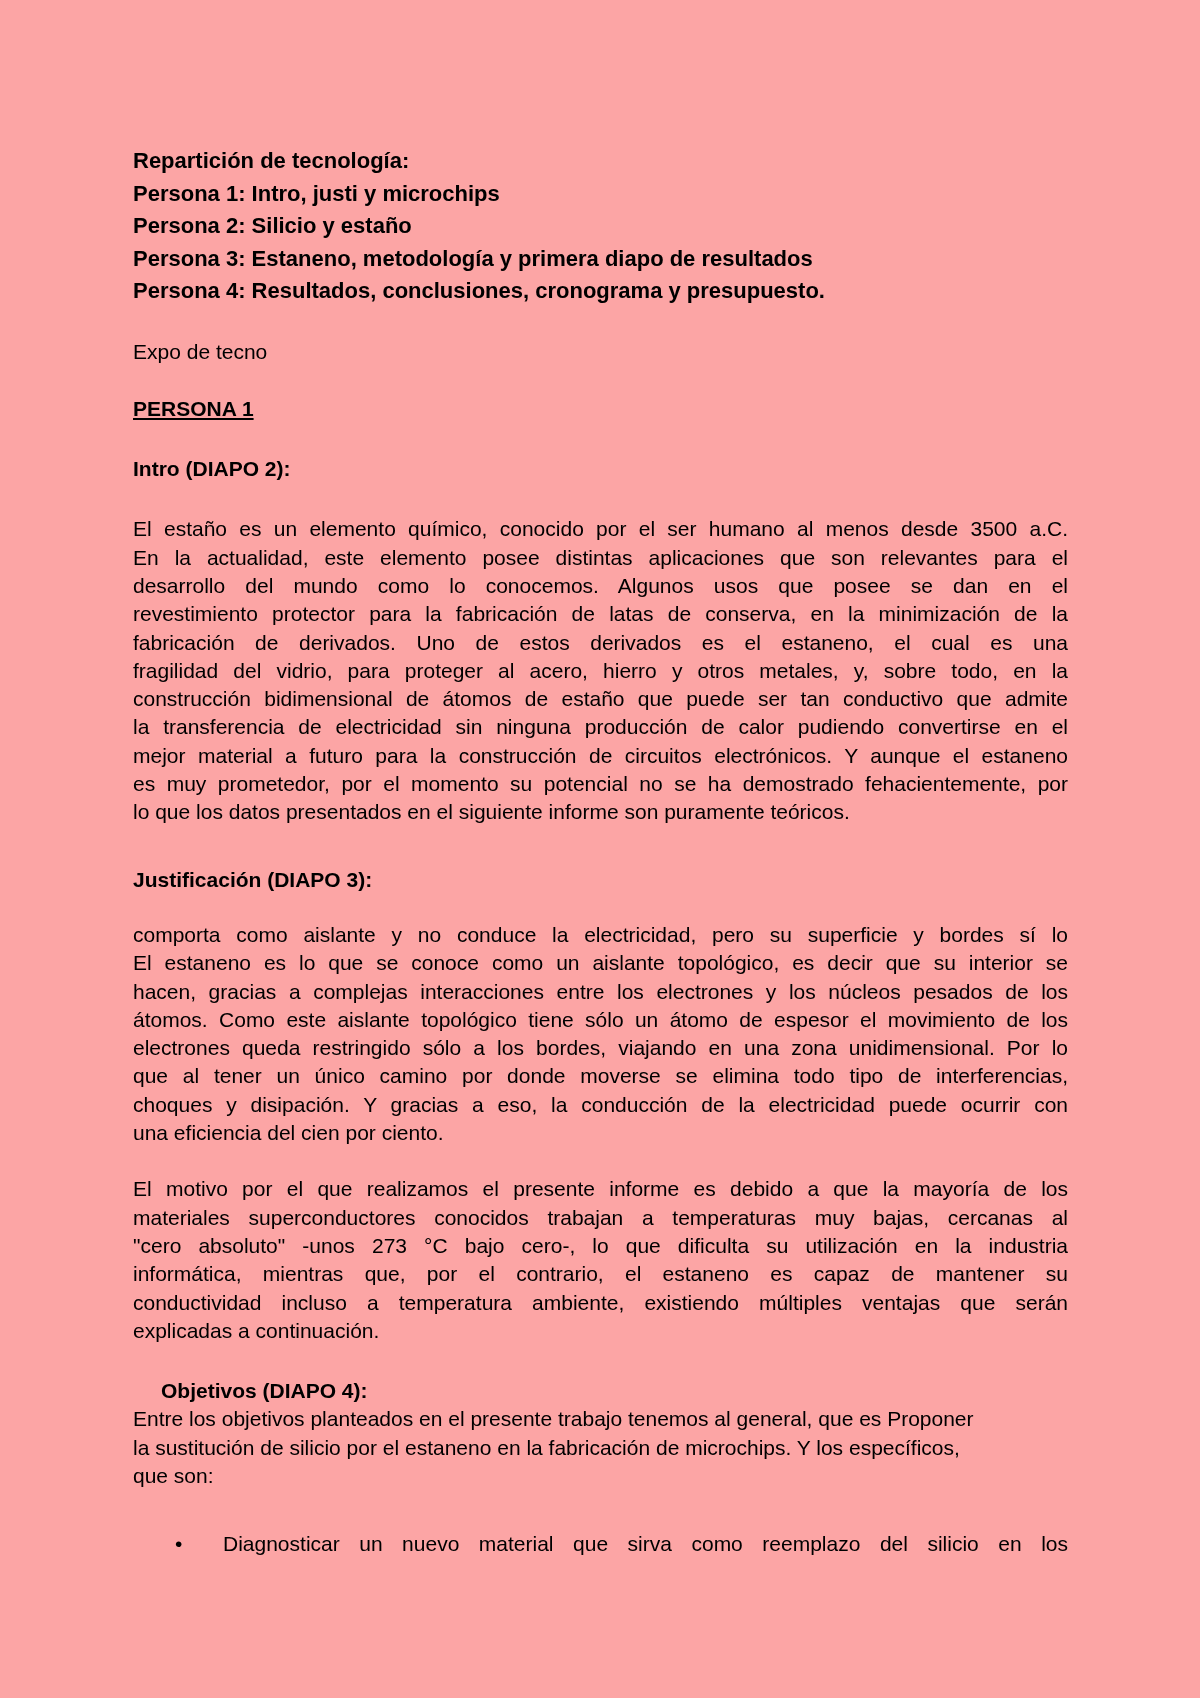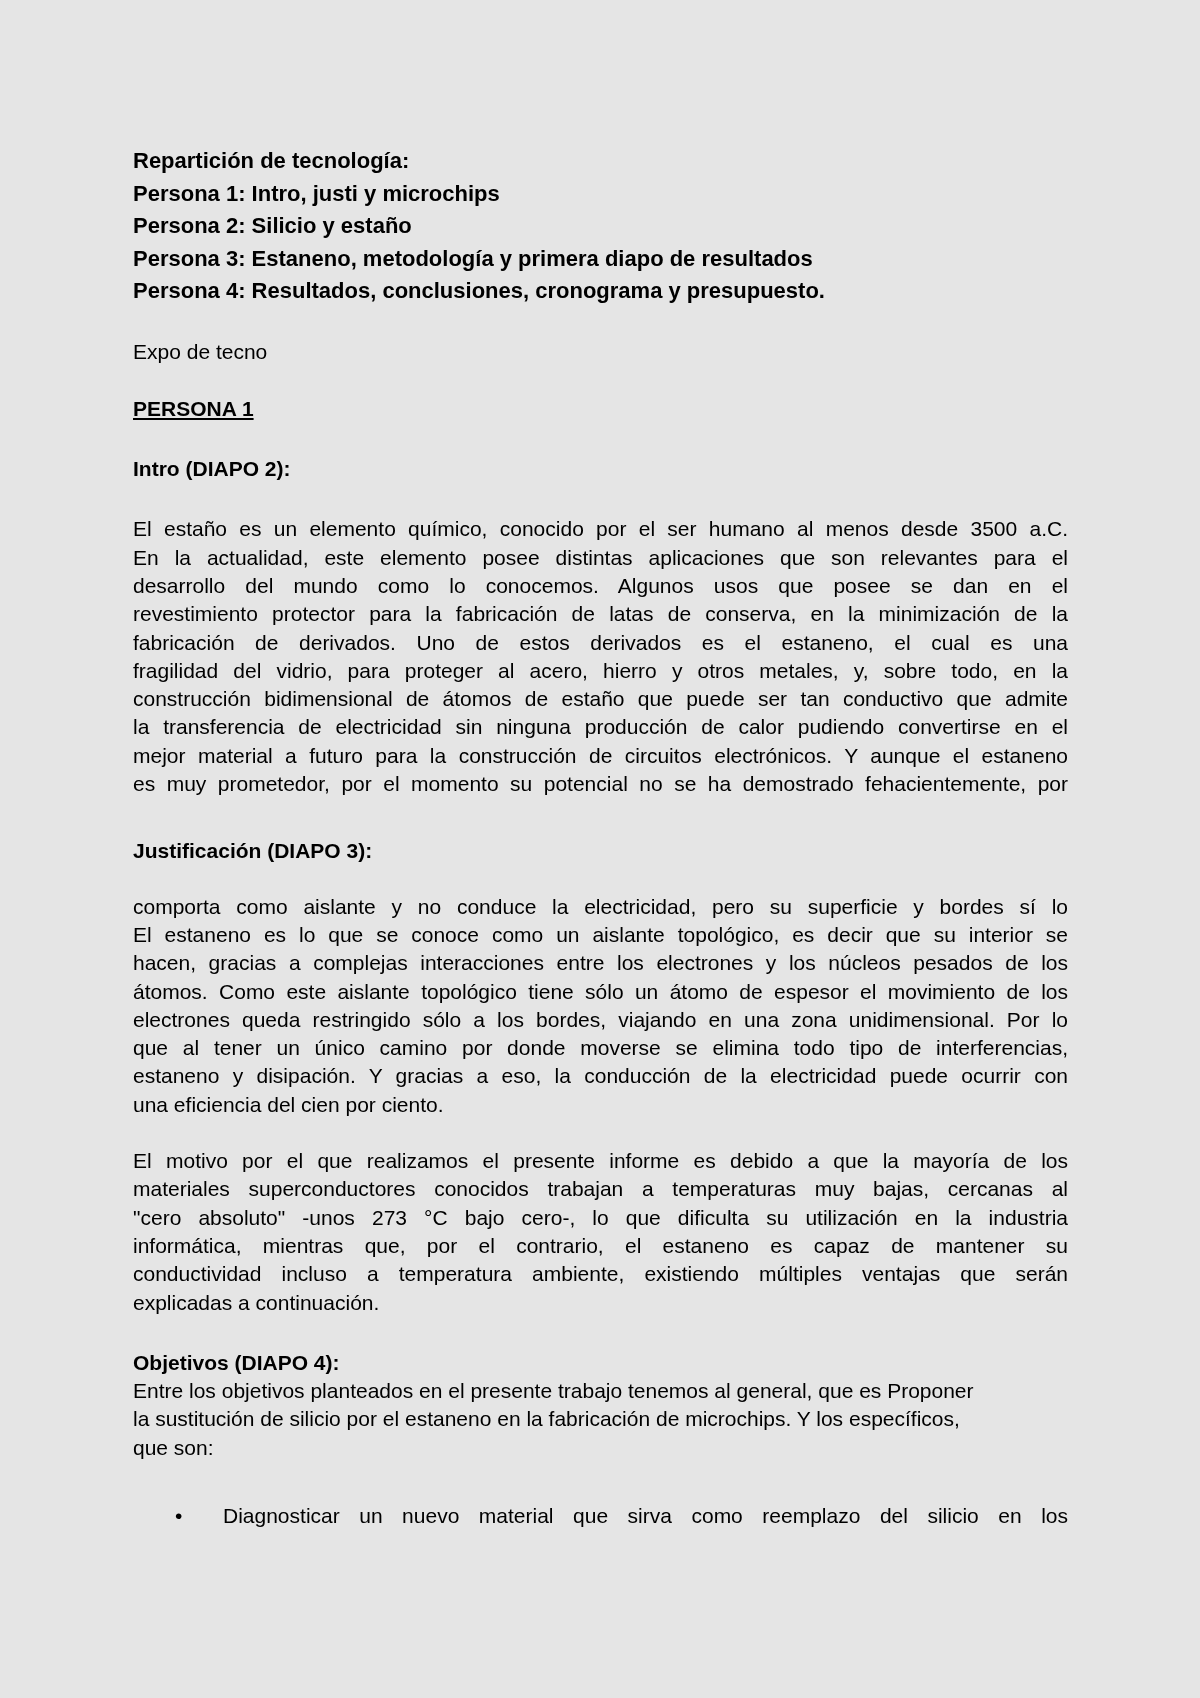--- a/index.html
+++ b/index.html
@@ -1,20 +1,20 @@
 <!DOCTYPE html>
 <html><head>
 <meta charset="utf-8">
 <style>
   html, body { margin: 0; padding: 0; background: #ffffff; }
   .page {
     position: relative;
     width: 1200px;
     height: 1698px;
-    background: #e5e5e5;
+    background: #fca5a5;
     color: #000000;
     font-family: "Liberation Sans", sans-serif;
     overflow: hidden;
   }
   .content {
     position: absolute;
     left: 133px;
     top: 145px;
     width: 935px;
     font-size: 21px;
@@ -27,21 +27,21 @@
   }
   .subtitle       { margin-top: 30px; }
   .person-heading { margin-top: 29px; font-weight: bold; text-decoration: underline; display: inline-block; }
   .person-wrap    { }
   .sec-heading    { font-weight: bold; }
   .mt-intro-h  { margin-top: 32px; }
   .mt-intro-p  { margin-top: 32px; }
   .mt-just-h   { margin-top: 39px; }
   .mt-just-p   { margin-top: 27px; }
   .mt-motive-p { margin-top: 28px; }
-  .mt-obj-h    { margin-top: 32px; }
+  .mt-obj-h    { margin-top: 32px; margin-left: 28px; }
   .jl     { text-align: justify; text-align-last: justify; }
   .jl-end { text-align: left; }
   .plain  { text-align: left; }
   .bullet-row {
     margin-top: 40px;
     position: relative;
     padding-left: 90px;
   }
   .bullet-marker {
     position: absolute;
@@ -79,32 +79,33 @@
       <div class="jl">El estaño es un elemento químico, conocido por el ser humano al menos desde 3500 a.C.</div>
       <div class="jl">En la actualidad, este elemento posee distintas aplicaciones que son relevantes para el</div>
       <div class="jl">desarrollo del mundo como lo conocemos. Algunos usos que posee se dan en el</div>
       <div class="jl">revestimiento protector para la fabricación de latas de conserva, en la minimización de la</div>
       <div class="jl">fabricación de derivados. Uno de estos derivados es el estaneno, el cual es una</div>
       <div class="jl">fragilidad del vidrio, para proteger al acero, hierro y otros metales, y, sobre todo, en la</div>
       <div class="jl">construcción bidimensional de átomos de estaño que puede ser tan conductivo que admite</div>
       <div class="jl">la transferencia de electricidad sin ninguna producción de calor pudiendo convertirse en el</div>
       <div class="jl">mejor material a futuro para la construcción de circuitos electrónicos. Y aunque el estaneno</div>
       <div class="jl">es muy prometedor, por el momento su potencial no se ha demostrado fehacientemente, por</div>
+      <div class="jl-end">lo que los datos presentados en el siguiente informe son puramente teóricos.</div>
     </div>
 
     <div class="sec-heading mt-just-h">Justificación (DIAPO 3):</div>
 
     <div class="mt-just-p">
       <div class="jl">comporta como aislante y no conduce la electricidad, pero su superficie y bordes sí lo</div>
       <div class="jl">El estaneno es lo que se conoce como un aislante topológico, es decir que su interior se</div>
       <div class="jl">hacen, gracias a complejas interacciones entre los electrones y los núcleos pesados de los</div>
       <div class="jl">átomos. Como este aislante topológico tiene sólo un átomo de espesor el movimiento de los</div>
       <div class="jl">electrones queda restringido sólo a los bordes, viajando en una zona unidimensional. Por lo</div>
       <div class="jl">que al tener un único camino por donde moverse se elimina todo tipo de interferencias,</div>
-      <div class="jl">estaneno y disipación. Y gracias a eso, la conducción de la electricidad puede ocurrir con</div>
+      <div class="jl">choques y disipación. Y gracias a eso, la conducción de la electricidad puede ocurrir con</div>
       <div class="jl-end">una eficiencia del cien por ciento.</div>
     </div>
 
     <div class="mt-motive-p">
       <div class="jl">El motivo por el que realizamos el presente informe es debido a que la mayoría de los</div>
       <div class="jl">materiales superconductores conocidos trabajan a temperaturas muy bajas, cercanas al</div>
       <div class="jl">"cero absoluto" -unos 273 °C bajo cero-, lo que dificulta su utilización en la industria</div>
       <div class="jl">informática, mientras que, por el contrario, el estaneno es capaz de mantener su</div>
       <div class="jl">conductividad incluso a temperatura ambiente, existiendo múltiples ventajas que serán</div>
       <div class="jl-end">explicadas a continuación.</div>

